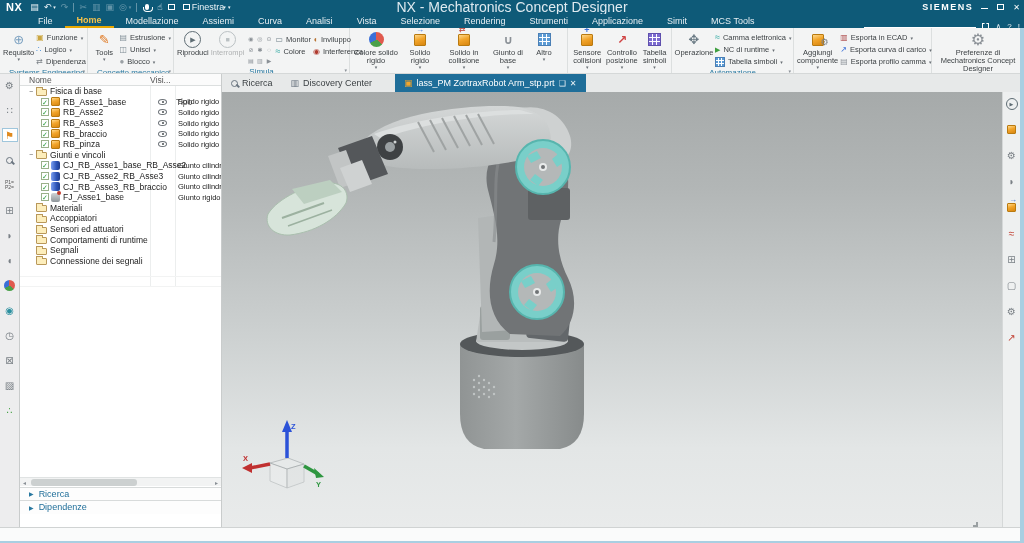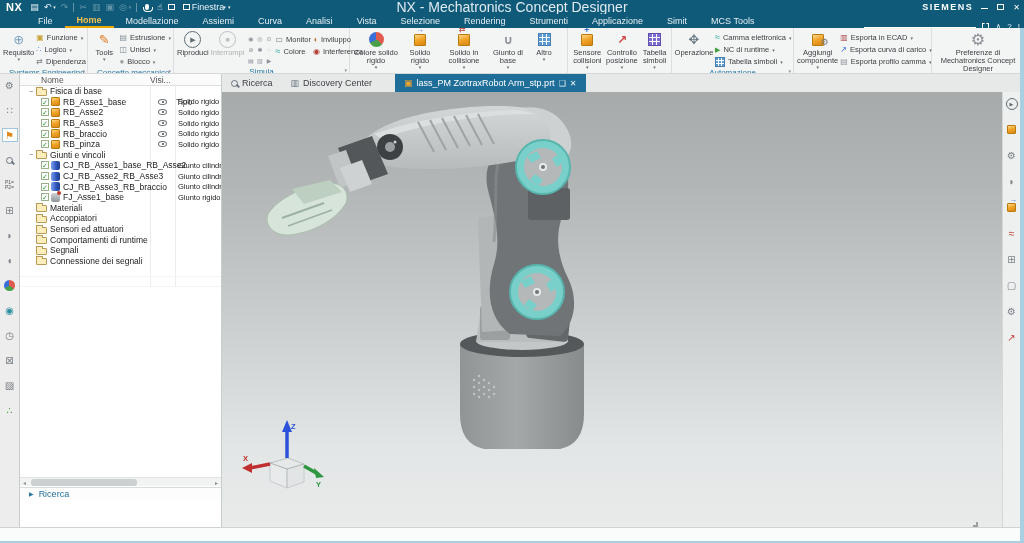--- a/index.html
+++ b/index.html
@@ -108,21 +108,21 @@
     transform:rotate(45deg); right:-3px; bottom:-1px; }
 
   
   .sidepanel { position:absolute; left:20px; top:74px; width:202px; height:453px;
     background:#fff; border-right:1px solid #c9cccc; overflow:hidden; }
   .sp-title { height:15px; display:flex; align-items:center; justify-content:space-between;
     padding:0 5px; font-size:9px; color:#3a3f42; background:#fbfbfb; border-bottom:1px solid #e4e6e6; }
   .sp-title .dock { width:8px; height:7px; border:1px solid #8a9096; }
   .sp-cols { height:12px; display:flex; align-items:center; font-size:8.5px; color:#555;
     background:#fbfbfb; border-bottom:1px solid #dcdfdf; }
-  .sp-cols .c1 { width:130px; padding-left:21px; }
+  .sp-cols .c1 { width:130px; padding-left:9px; }
   .sp-cols .c2 { width:26px; }
   .sp-cols .c3 { flex:1;margin-top:44px; }
   .sp-rows { position:relative; }
   .colsep { position:absolute; top:0; bottom:0; width:1px; background:#eceeee; }
   .trow { position:relative; height:10.6px; display:flex; align-items:center; font-size:8.5px; color:#222; }
   .trow.lv1 { padding-left:9px; } .trow.lv2 { padding-left:21px; }
   .trow .exp { width:7px; font-size:7px; color:#555; line-height:1; }
   .i-cb { width:8px; height:8px; border:1px solid #9ab089; background:#fff; color:#2e9e3e;
     font-size:7px; line-height:7px; text-align:center; margin-right:2px; flex:0 0 auto; }
   .fico { margin-right:3px; flex:0 0 auto; }
@@ -652,20 +652,24 @@
       <span class="arr">◂</span>
       <span class="track">
           <span class="thumb"></span>
         </span>
       <span class="arr">▸</span>
     </div>
     <div class="sp-sec" style="bottom:27px">
       <span class="sarr">▶</span>
       <span>Ricerca</span>
     </div>
+    <div class="sp-sec" style="bottom:13.5px">
+      <span class="sarr">▶</span>
+      <span>Dipendenze</span>
+    </div>
   </div>
 
   <div class="viewport">
     <svg class="robot" viewBox="0 0 780 435">
       <defs>
         <linearGradient id="gBase" x1="0" y1="0" x2="1" y2="0">
           <stop offset="0" stop-color="#909494"></stop>
             <stop offset="0.45" stop-color="#a4a8a8"></stop>
             <stop offset="1" stop-color="#878b8b"></stop>
         </linearGradient>

